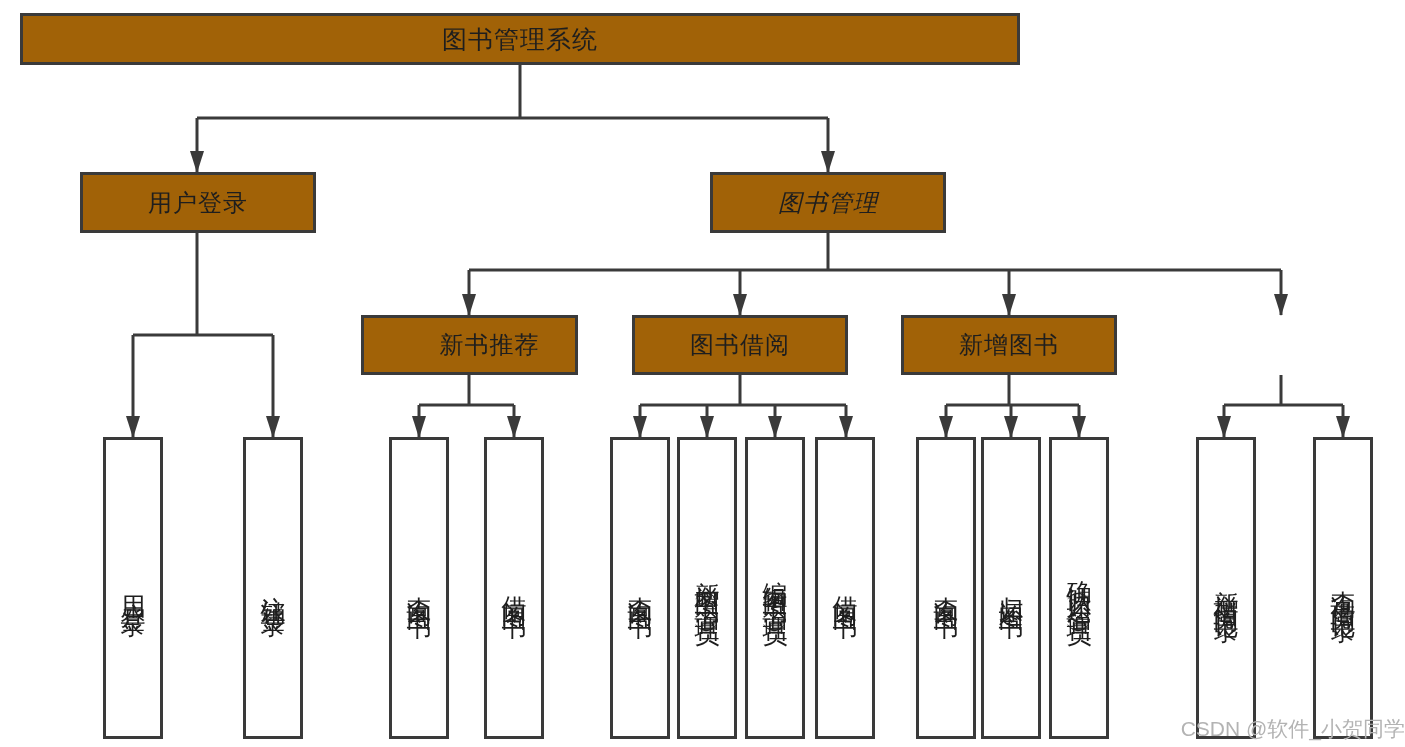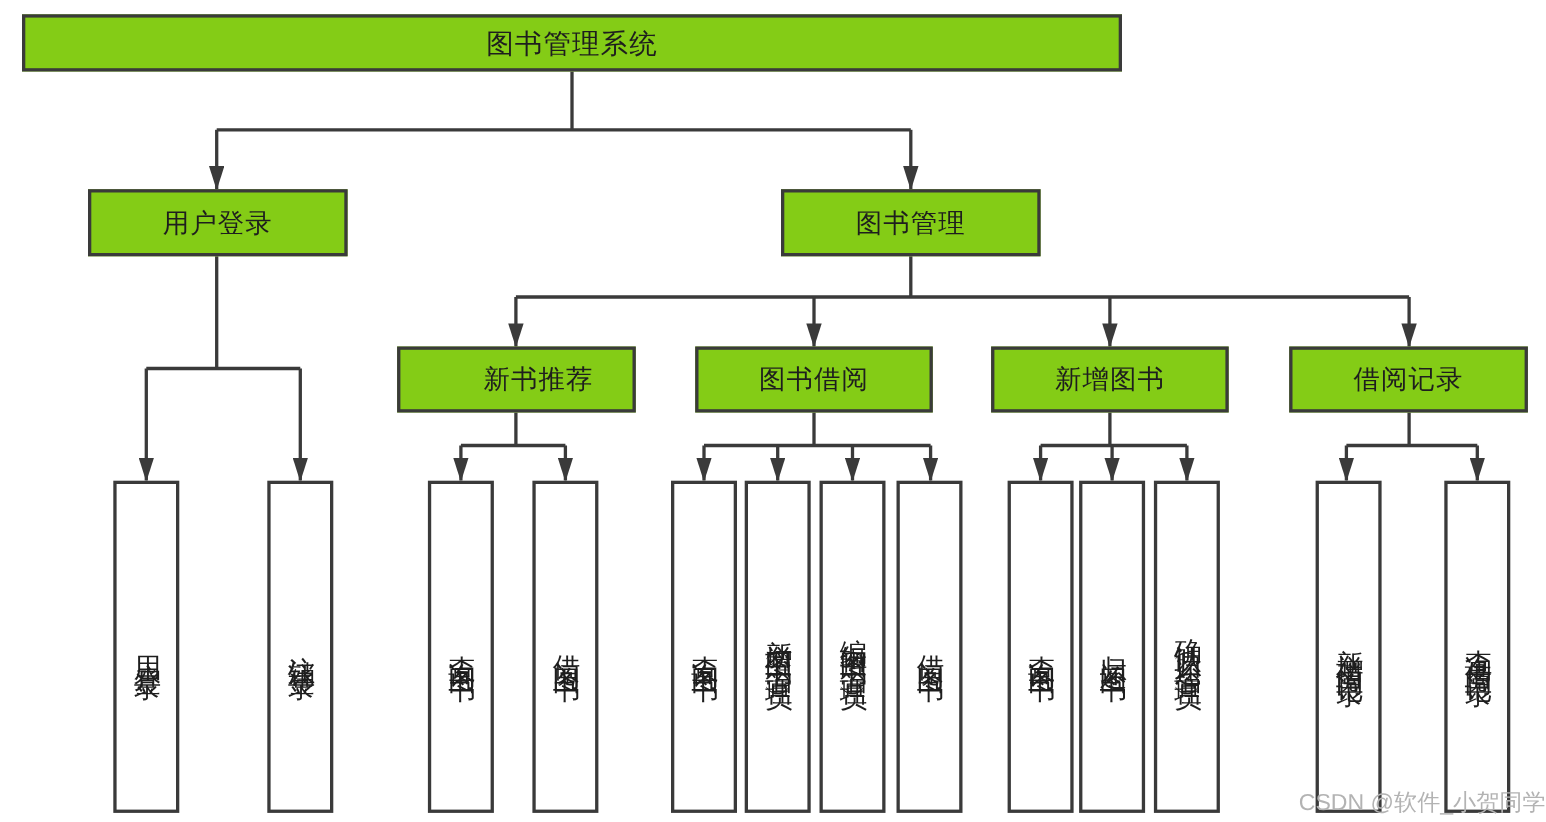--- a/index.html
+++ b/index.html
@@ -9,21 +9,21 @@
     height: 747px;
     background: #ffffff;
     font-family: "Liberation Sans", sans-serif;
     overflow: hidden;
   }
   svg.wires { position: absolute; left: 0; top: 0; z-index: 1; }
   .hbox {
     position: absolute;
     box-sizing: border-box;
     border: 3px solid #3a3a3a;
-    background: #84cc16;
+    background: #a16207;
     display: flex;
     align-items: center;
     justify-content: center;
     font-size: 24px;
     color: #1e1e1e;
     z-index: 2;
     letter-spacing: 1px;
   }
   .hbox.root { font-size: 25px; }
   .vbox {
@@ -110,26 +110,25 @@
         <path d="M1281 375 V405 M1224 405 H1343"></path>
         <line x1="1224" y1="405" x2="1224" y2="437" marker-end="url(#ah)"></line>
         <line x1="1343" y1="405" x2="1343" y2="437" marker-end="url(#ah)"></line>
       </g>
     </g>
   </svg>
 
   <div class="hbox root" style="left:20px; top:13px; width:1000px; height:52px;">图书管理系统</div>
 
   <div class="hbox" style="left:80px; top:172px; width:236px; height:61px;">用户登录</div>
-  <div class="hbox" style="left:710px; top:172px; width:236px; height:61px;">图书管理</div>
+  <div class="hbox" style="left:710px; top:172px; width:236px; height:61px;font-style:italic;">图书管理</div>
 
   <div class="hbox" style="left:361px; top:315px; width:217px; height:60px;padding-left:40px;">新书推荐</div>
   <div class="hbox" style="left:632px; top:315px; width:216px; height:60px;text-align:center;">图书借阅</div>
   <div class="hbox" style="left:901px; top:315px; width:216px; height:60px;">新增图书</div>
-  <div class="hbox" style="left:1172px; top:315px; width:217px; height:60px;">借阅记录</div>
 
   <div class="vbox" style="left:103px; top:437px; width:60px; height:302px;">用户登录</div>
   <div class="vbox" style="left:243px; top:437px; width:60px; height:302px;">注销登录</div>
 
   <div class="vbox" style="left:389px; top:437px; width:60px; height:302px;">查询图书</div>
   <div class="vbox" style="left:484px; top:437px; width:60px; height:302px;">借阅图书</div>
 
   <div class="vbox" style="left:610px; top:437px; width:60px; height:302px;">查询图书</div>
   <div class="vbox" style="left:677px; top:437px; width:60px; height:302px;">新增图书（管理员）</div>
   <div class="vbox" style="left:745px; top:437px; width:60px; height:302px;">编辑图书（管理员）</div>

